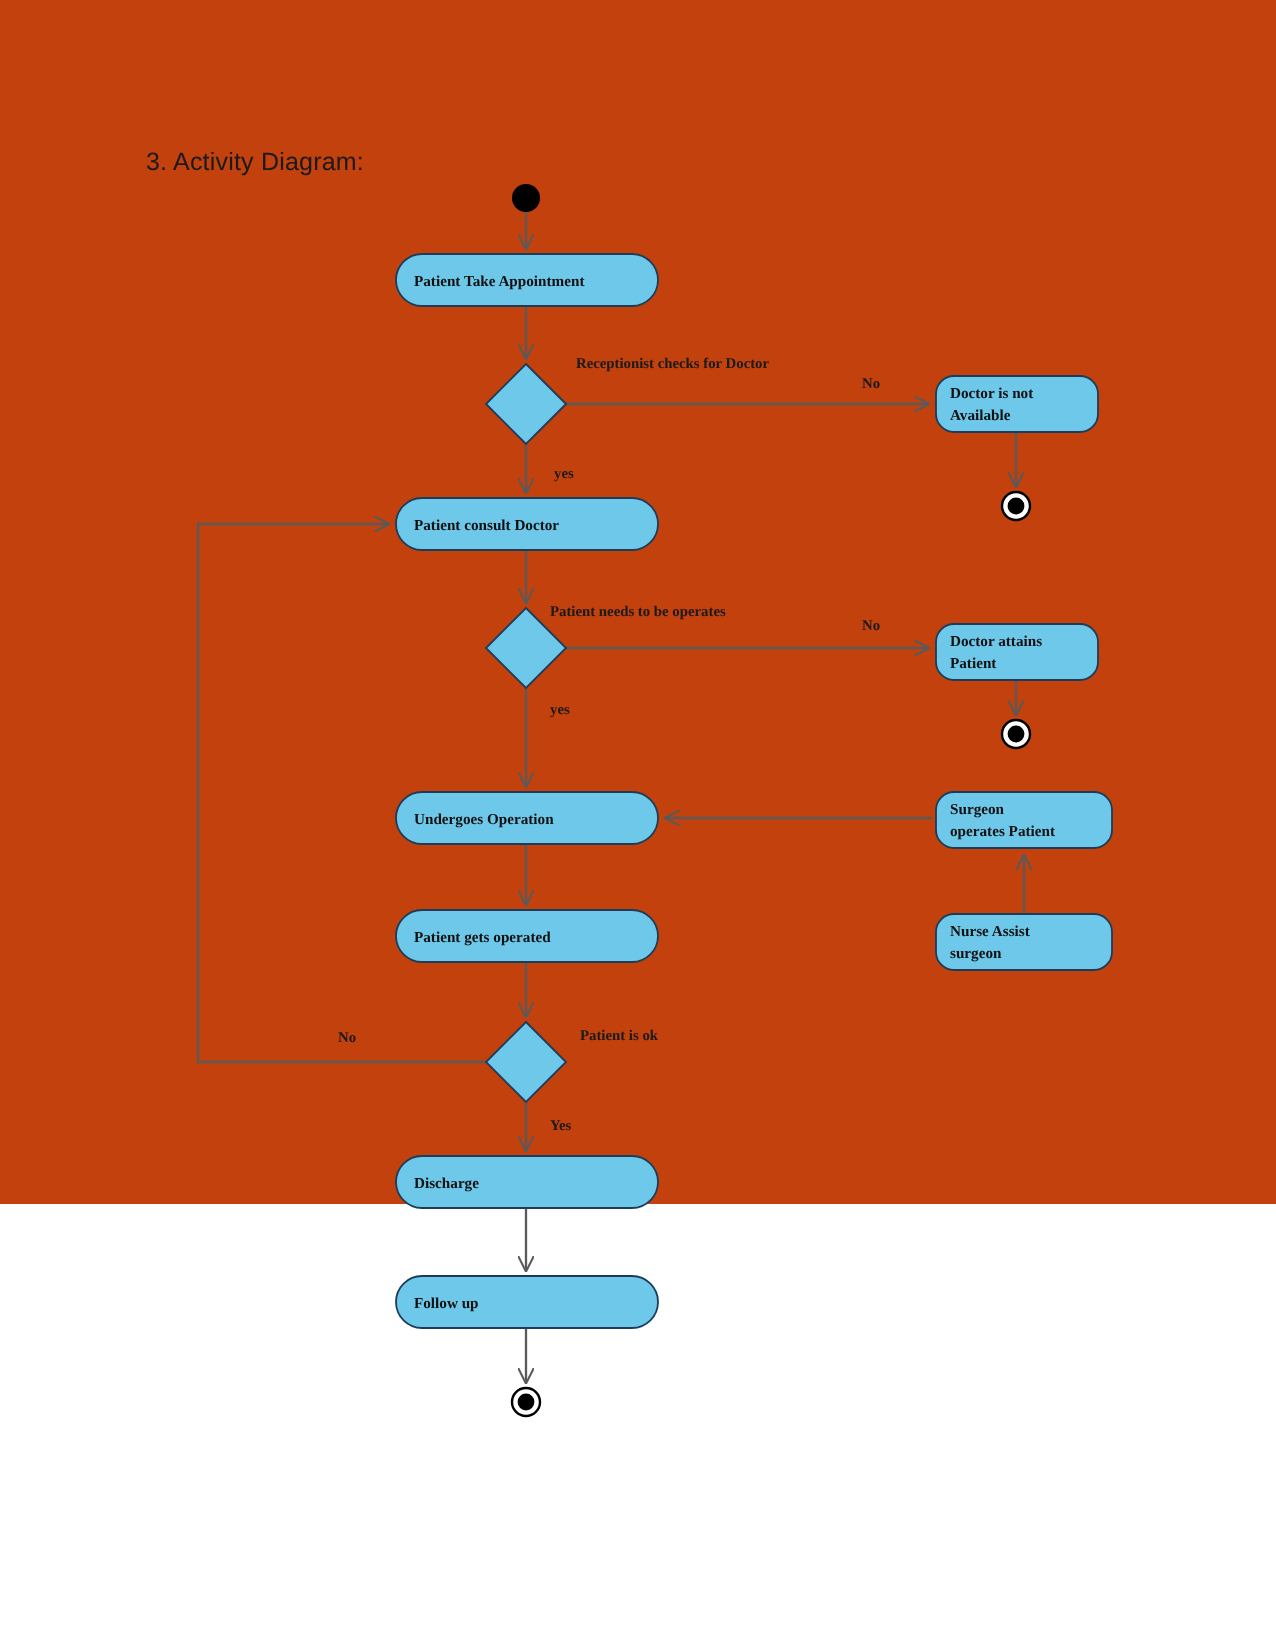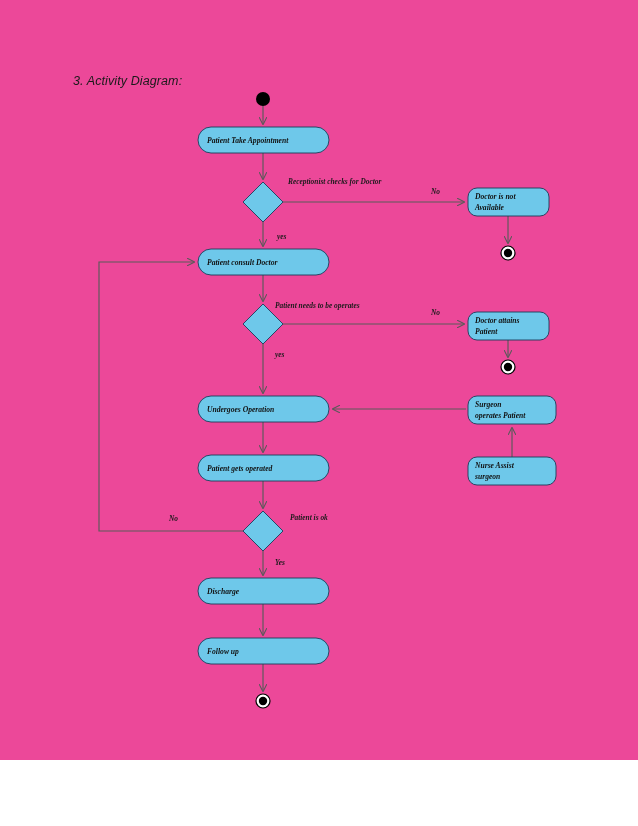--- a/index.html
+++ b/index.html
@@ -11,23 +11,22 @@
     width: 638px;
     height: 826px;
     position: relative;
     font-family: "Liberation Sans", sans-serif;
     overflow: hidden;
   }
   #page {
     position: absolute;
     left: 0; top: 0;
     width: 638px;
-    height: 760px;
-    background: #ec4899;
-    font-style: italic;
+    height: 602px;
+    background: #c2410c;
   }
   #heading {
     position: absolute;
     left: 73px;
     top: 74px;
     font-family: "Liberation Sans", sans-serif;
     font-size: 12.5px;
     color: #1a1a1a;
     letter-spacing: 0.1px;
     white-space: nowrap;

